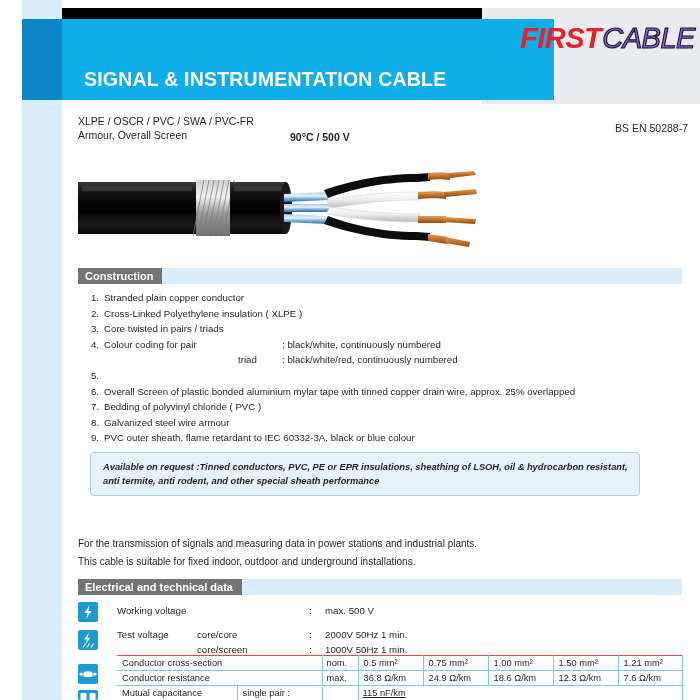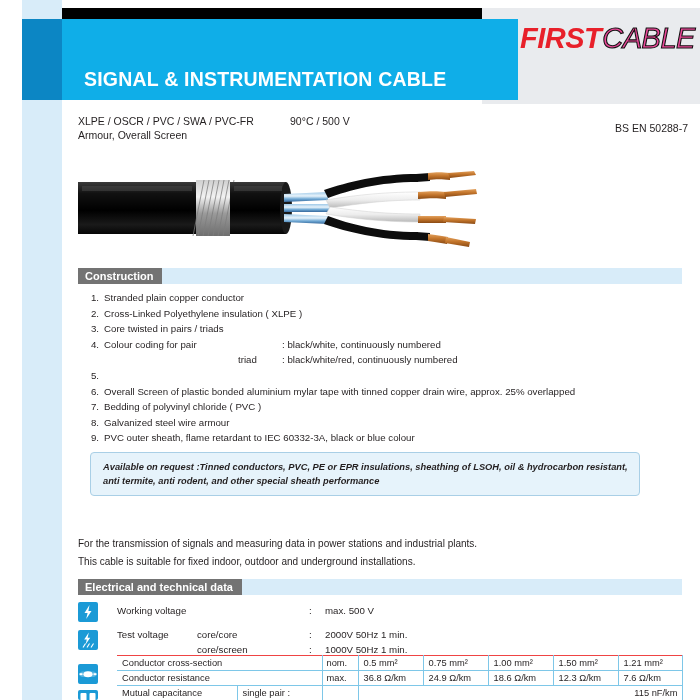--- a/index.html
+++ b/index.html
@@ -62,21 +62,21 @@
     width: 40px;
     height: 81px;
     background: #0c86c4;
   }
 
   
   .banner {
     position: absolute;
     left: 62px;
     top: 19px;
-    width: 456px;
+    width: 492px;
     height: 81px;
     background: #0faee8;
   }
   .banner-title {
     position: absolute;
     left: 22px;
     bottom: 9px;
     font-size: 19.5px;
     font-weight: bold;
     color: #ffffff;
@@ -100,39 +100,39 @@
     font-weight: bold;
     font-style: italic;
     color: #e8202a;
     letter-spacing: -0.5px;
   }
   .logo-cable {
     font-family: "Liberation Sans", sans-serif;
     font-size: 29px;
     font-style: italic;
     font-weight: normal;
-    color: #ec4899;
+    color: #8b5cf6;
     letter-spacing: -0.5px;
     -webkit-text-stroke: 1.1px #111111;
     text-shadow: none;
     margin-left: 1px;
   }
 
   
   .spec-row {
     position: absolute;
     left: 78px;
     top: 114px;
     width: 610px;
     font-size: 10.5px;
     line-height: 14px;
     color: #231f20;
   }
   .spec-col-a { position: absolute; left: 0; top: 0; width: 210px; }
-  .spec-col-b { position: absolute; left: 212px; top: 0; }
+  .spec-col-b { position: absolute; left: 212px; top: 16px; font-weight: bold; }
   .spec-col-c { position: absolute; right: 0; top: 7px; text-align: right; }
 
   
   .cable-image {
     position: absolute;
     left: 78px;
     top: 160px;
     width: 420px;
     height: 95px;
   }
@@ -262,21 +262,21 @@
     box-sizing: border-box;
     background: #ffffff;
   }
   .data-table td.lbl {
     border-left: none;
     text-align: left;
     padding-left: 5px;
   }
   .data-table td.unit { text-align: left; }
   .data-table td.val  { text-align: left; padding-left: 5px; }
-  .data-table td.span-all { text-align: right; }
+  .data-table td.span-all { text-align: left; text-decoration: underline; }
   .data-table tr.top-row td { border-top: 1px solid #ef4444; }
 </style>
 </head>
 <body>
 
 <div class="page">
 
   <div class="left-stripe"></div>
 
   <div class="top-black-bar"></div>

